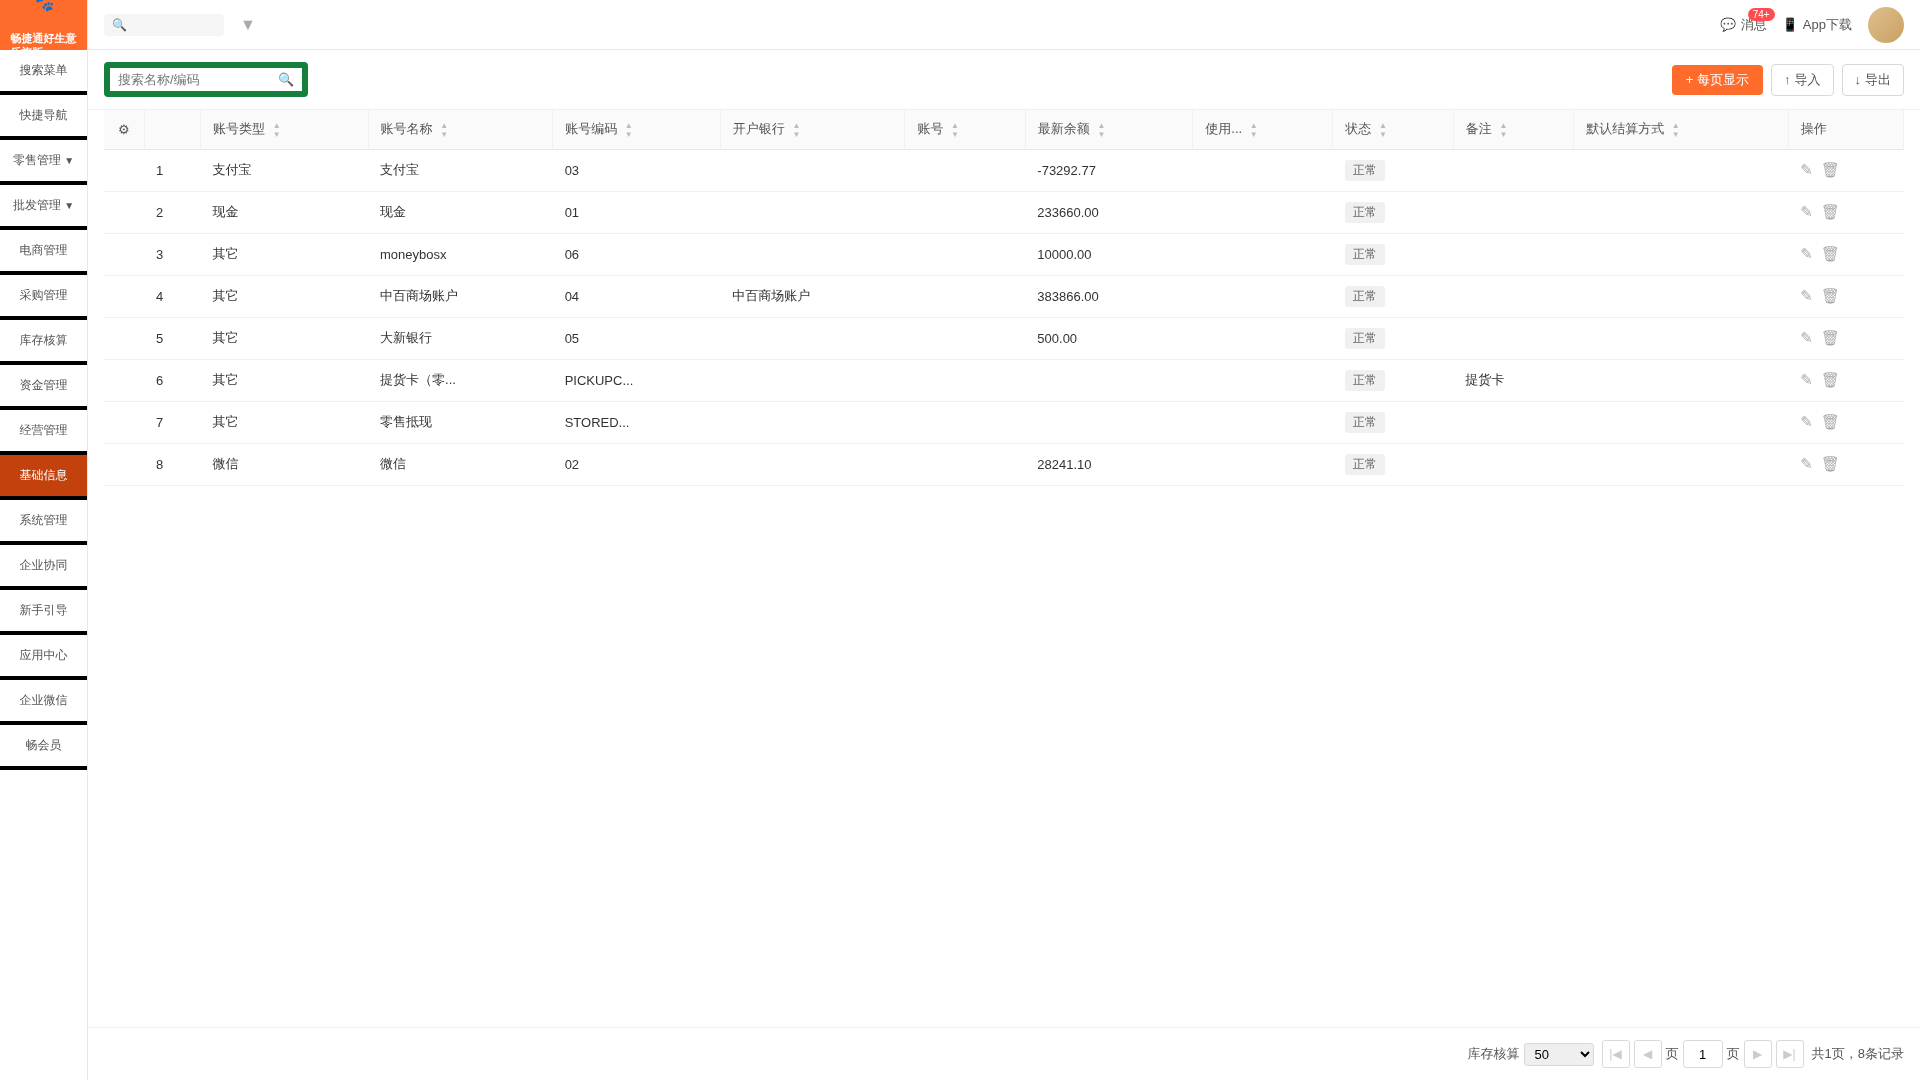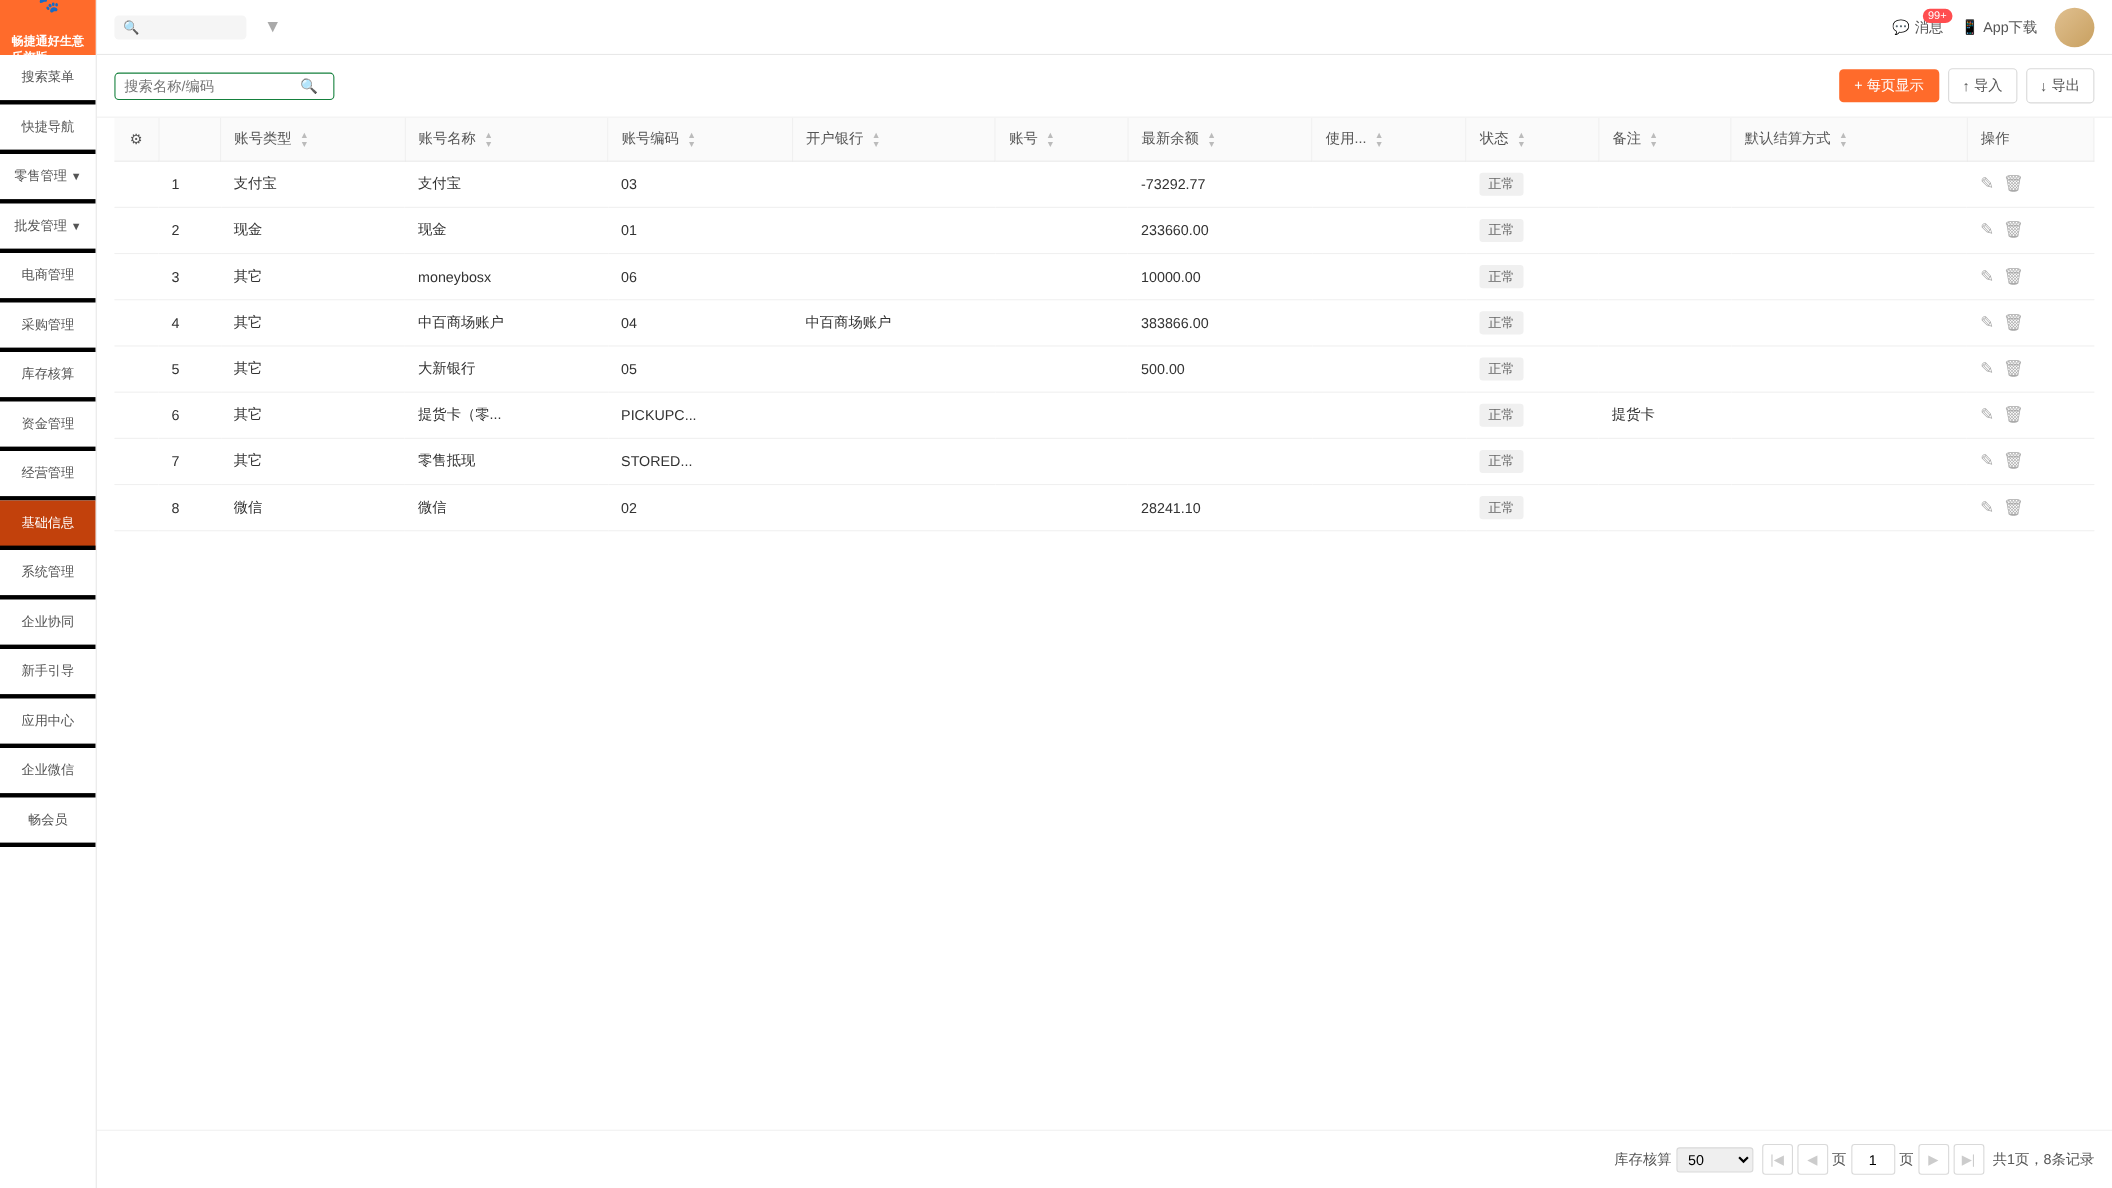--- a/index.html
+++ b/index.html
@@ -172,21 +172,21 @@
       display: flex;
       align-items: center;
       justify-content: space-between;
       padding: 12px 16px;
       border-bottom: 1px solid #f0f0f0;
       flex-shrink: 0;
     }
     .search-box {
       display: flex;
       align-items: center;
-      border: 1px solid #15803d;
+      border: 6px solid #15803d;
       border-radius: 4px;
       padding: 4px 8px;
       min-width: 200px;
       background: #fff;
     }
     .search-box input {
       border: none;
       outline: none;
       font-size: 13px;
       color: #999;
@@ -389,21 +389,21 @@
     <div class="top-header-left">
       <div class="top-search">
         <span style="color:#ccc; font-size:12px;">🔍</span>
       </div>
       <span style="color:#aaa; font-size:16px; cursor:pointer;">▼</span>
     </div>
     <div class="top-header-right">
       <div class="header-btn">
         <span>💬</span>
         <span>消息</span>
-        <span class="badge">99+</span>
+        <span class="badge">74+</span>
       </div>
       <div class="header-btn">
         <span>📱</span>
         <span>App下载</span>
       </div>
       <div class="avatar" style="background: linear-gradient(135deg, #e0c090, #c8a060);"></div>
     </div>
   </div>
 
 

